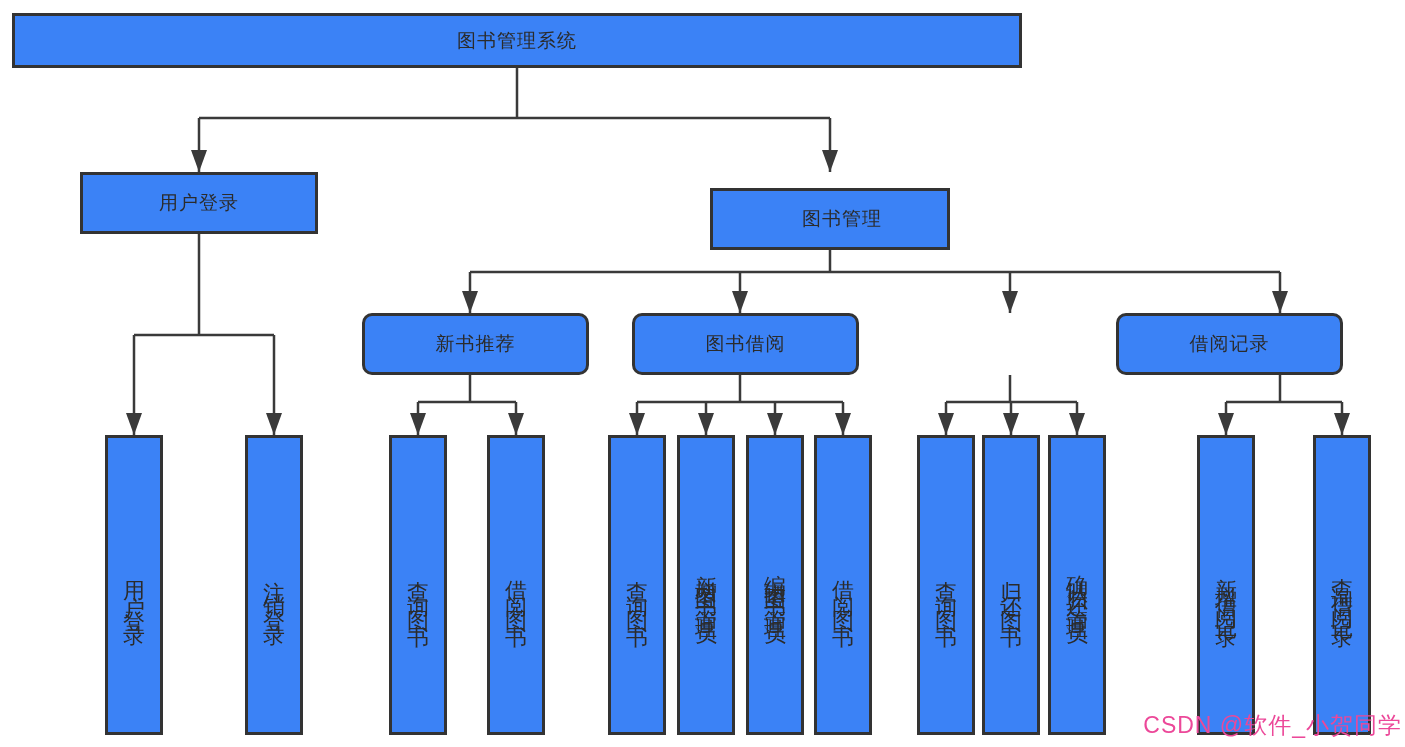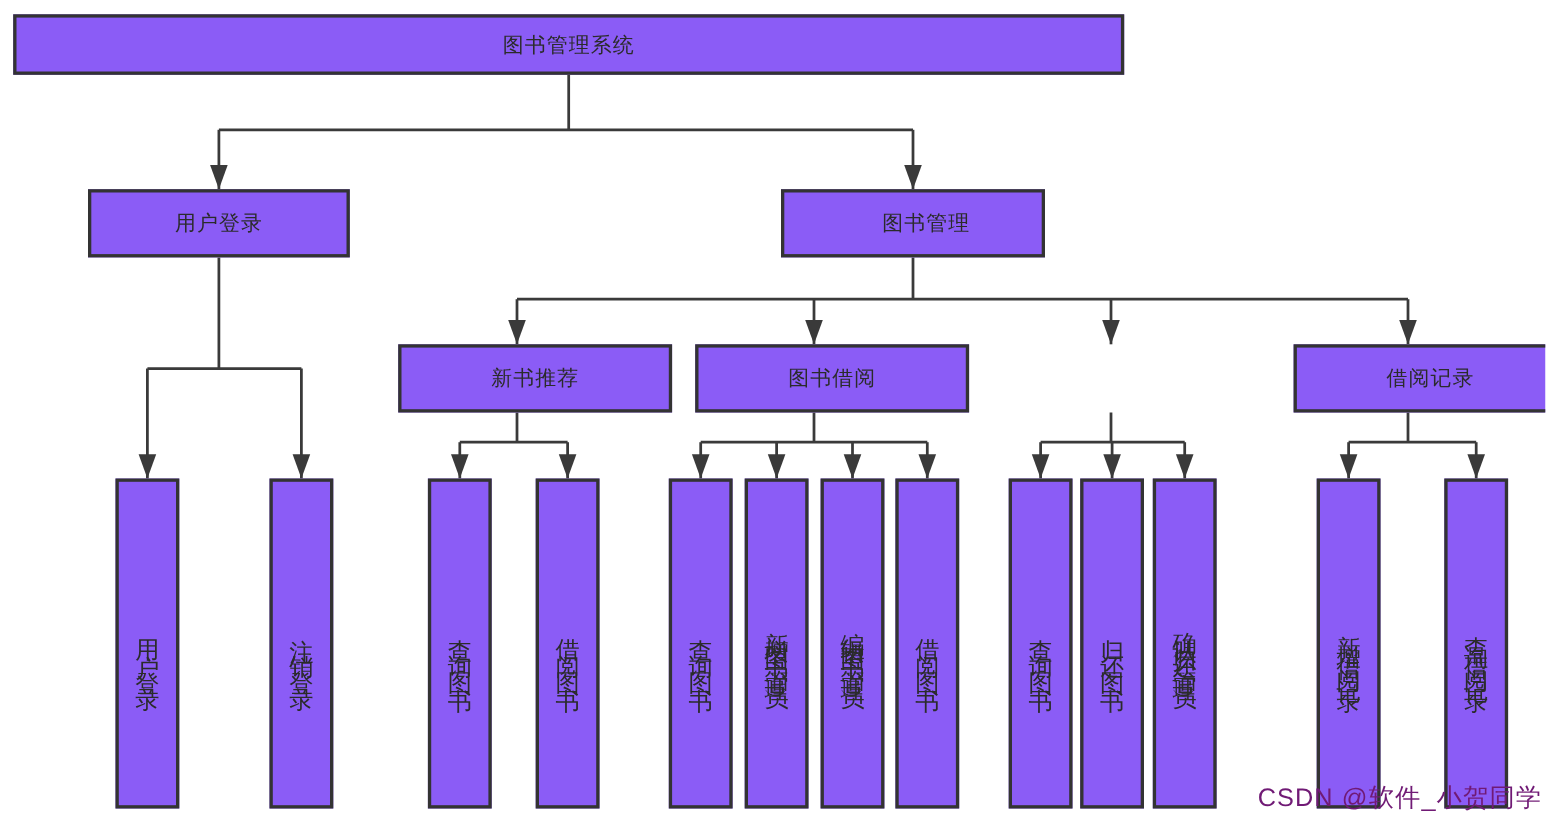--- a/index.html
+++ b/index.html
@@ -5,55 +5,55 @@
   html,body { margin:0; padding:0; background:#ffffff; }
   .canvas {
     position:relative; width:1405px; height:747px; background:#ffffff;
     font-family:"Liberation Sans","DejaVu Sans",sans-serif; color:#262626;
     overflow:hidden;
   }
   .wires { position:absolute; left:0; top:0; }
   .wires path { stroke:#3a3a3a; stroke-width:2.5; fill:none; }
 
   .box {
-    position:absolute; box-sizing:border-box; background:#8b5cf6;
+    position:absolute; box-sizing:border-box; background:#3b82f6;
     border:3px solid #333333; display:flex; align-items:center; justify-content:center;
   }
   .hlabel { font-size:19px; letter-spacing:1px; color:#2b2b2b; }
 
   .root     { left:12px;  top:13px;  width:1010px; height:55px; }
   .n-login  { left:80px;  top:172px; width:238px;  height:62px; }
-  .n-mgmt   { left:710px; top:172px; width:240px;  height:62px;padding-left:24px; }
+  .n-mgmt   { left:710px; top:188px; width:240px;  height:62px;padding-left:24px; }
 
-  .l3 { top:313px; width:249px; height:62px; }
+  .l3 { top:313px; width:227px; height:62px;border-radius:10px; }
   .n-recommend { left:362px; }
   .n-borrow    { left:632px;text-align:center; }
   .n-current   { left:902px; }
-  .n-records   { left:1176px; }
+  .n-records   { left:1116px; }
 
   .leaf { top:435px; width:58px; height:300px; }
   .p1  { left:105px; }  .p2  { left:245px; }
   .p3  { left:389px; }  .p4  { left:487px; }
   .p5  { left:608px; }  .p6  { left:677px; }
   .p7  { left:746px; }  .p8  { left:814px; }
   .p9  { left:917px; }  .p10 { left:982px; }
   .p11 { left:1048px; } .p12 { left:1197px; }
   .p13 { left:1313px; }
 
   .v {
     writing-mode:vertical-rl; text-orientation:mixed;
     font-size:22px; line-height:1; color:#2b2b2b; white-space:nowrap;
   }
   .vs-wide  { letter-spacing:15px; margin-inline-end:-15px; }
   .vs-mid   { letter-spacing:10px; margin-inline-end:-10px; }
   .vs-tight { letter-spacing:7px;  margin-inline-end:-7px;  }
 
   .watermark {
     position:absolute; right:3px; top:710px;
-    font-size:23px; color:#701a75; letter-spacing:1px;
+    font-size:23px; color:#ec4899; letter-spacing:1px;
   }
 </style>
 </head>
 <body>
 
 <div class="canvas">
 
   <svg class="wires" width="1405" height="747" viewBox="0 0 1405 747">
     <defs>
       <marker id="arrow" markerUnits="userSpaceOnUse" markerWidth="26" markerHeight="18" viewBox="-2 -9 26 18" refX="22" refY="0" orient="auto">

